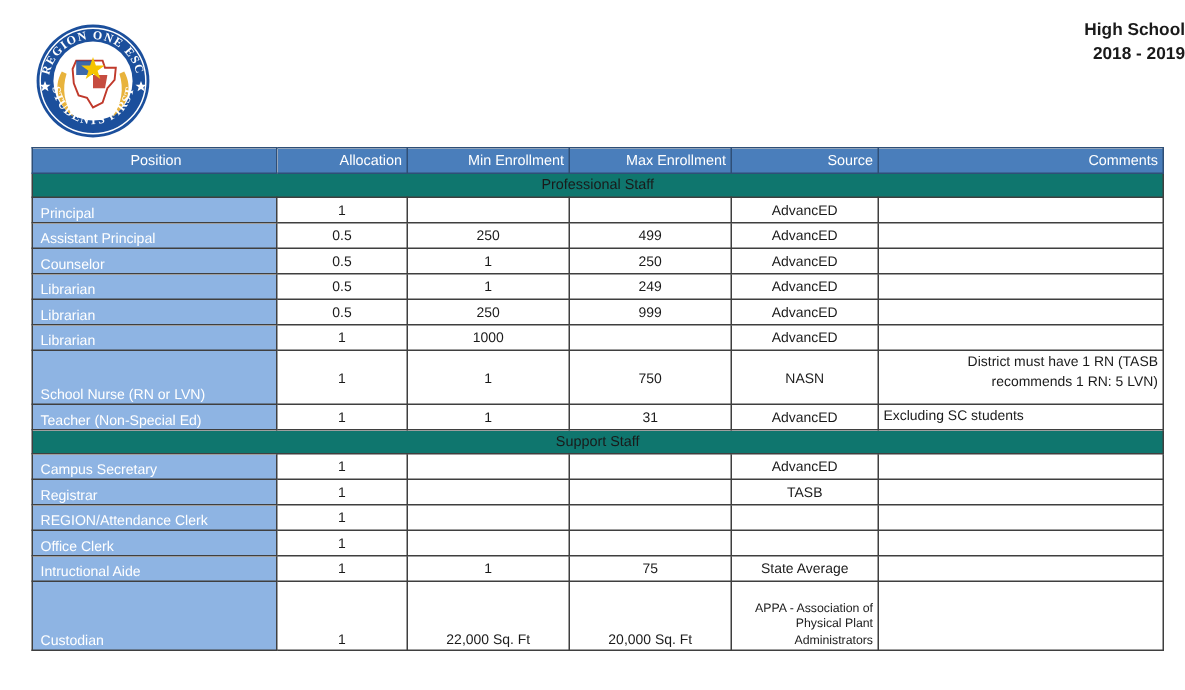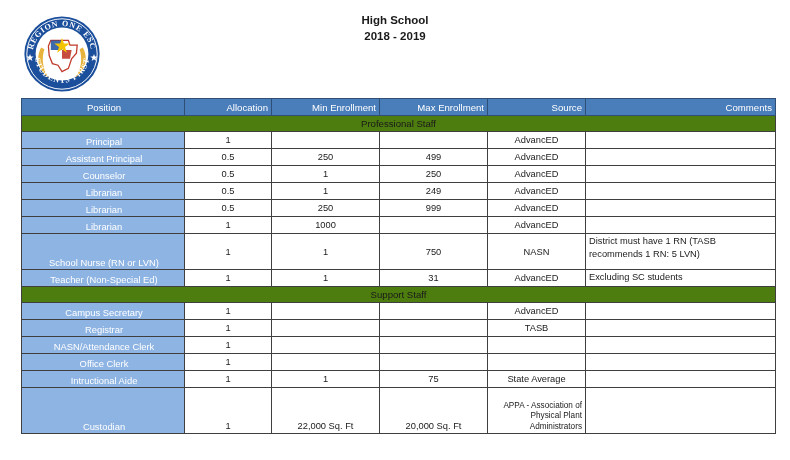--- a/index.html
+++ b/index.html
@@ -31,21 +31,21 @@
     width: 88px;
     height: 80px;
   }
   .logo-svg { display:block; width: 88px; height: 80px; }
 
   .title-block {
     position: absolute;
     left: 0;
     top: 12px;
     width: 790px;
-    text-align: center;
+    text-align: right;
     line-height: 16px;
     font-size: 11.5px;
     font-weight: bold;
     color: #1a1a1a;
   }
   .title-line { display: block; }
   .title-line .reg { font-weight: normal; }
 
   
   .table-wrap {
@@ -85,38 +85,38 @@
     text-align: right;
     border-color: #2f4f77;
   }
   tr.head-row th.th-pos {
     text-align: center;
     padding-left: 5px;
   }
 
   
   tr.section-row td {
-    background: #4d7c0f;
+    background: #0f766e;
     height: 15px;
     text-align: center;
     font-size: 9.6px;
     color: #1a1a1a;
   }
 
   
   tr.data-row td {
     background: #ffffff;
     height: 15px;
     text-align: center;
     color: #1a1a1a;
   }
   tr.data-row td.pos-cell {
     background: #8eb4e3;
     color: #ffffff;
-    text-align: center;
+    text-align: left;
     padding-left: 5px;
     vertical-align: bottom;
     padding-bottom: 1px;
     font-size: 9.4px;
   }
   tr.data-row td.com-cell {
     text-align: left;
     padding-left: 3px;
     vertical-align: top;
     line-height: 12.5px;
@@ -126,21 +126,21 @@
     font-size: 8.2px;
     line-height: 10.5px;
     vertical-align: bottom;
     padding-bottom: 1px;
     text-align: right;
   }
   tr.tall-nurse td { height: 34px; }
   tr.tall-cust  td { height: 43px; }
   tr.tall-cust  td.num-bottom { vertical-align: bottom; padding-bottom: 2px; }
   tr.tall-nurse td.num-mid { vertical-align: middle; }
-  tr.tall-nurse td.com-cell { vertical-align: top; }
+  tr.tall-nurse td.com-cell { vertical-align: top; text-align: right; }
 </style>
 </head>
 <body>
 
 <div class="header-band">
 
   <div class="logo-wrap">
     <svg class="logo-svg" viewBox="0 0 100 100">
       <circle cx="50" cy="50" r="47" fill="#1b4f9c"></circle>
       <circle cx="50" cy="50" r="44" fill="none" stroke="#ffffff" stroke-width="1.2"></circle>
@@ -278,21 +278,21 @@
         </tr>
         <tr class="data-row">
           <td class="pos-cell">Registrar</td>
           <td>1</td>
           <td></td>
           <td></td>
           <td>TASB</td>
           <td class="com-cell"></td>
         </tr>
         <tr class="data-row">
-          <td class="pos-cell">NASN/Attendance Clerk</td>
+          <td class="pos-cell">REGION/Attendance Clerk</td>
           <td>1</td>
           <td></td>
           <td></td>
           <td></td>
           <td class="com-cell"></td>
         </tr>
         <tr class="data-row">
           <td class="pos-cell">Office Clerk</td>
           <td>1</td>
           <td></td>

